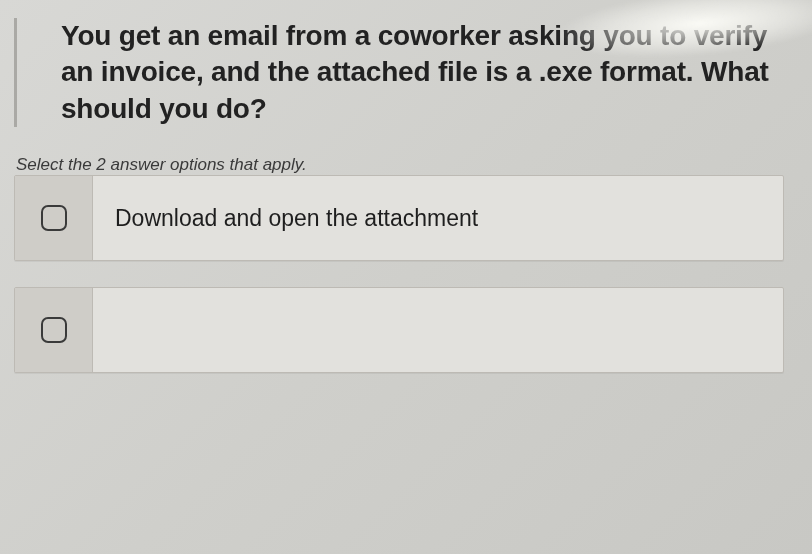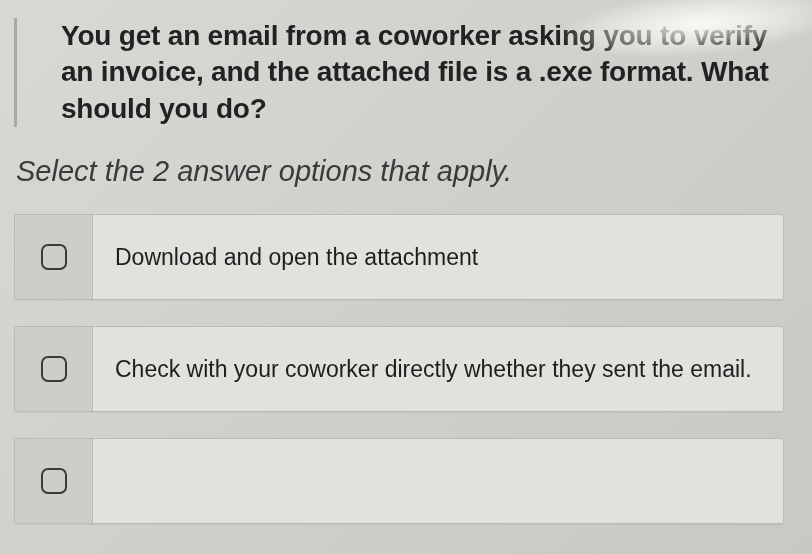--- a/index.html
+++ b/index.html
@@ -27,24 +27,23 @@
     margin-bottom: 28px;
   }
   .question-text {
     font-size: 28px;
     font-weight: 700;
     line-height: 1.3;
     color: #222;
     letter-spacing: -0.2px;
   }
   .instruction {
-    font-size: 29px;
+    font-size: 17px;
     font-style: italic;
     color: #3a3a3a;
-    margin-bottom: 26px;
     margin-left: 2px;
   }
   .options { display: flex; flex-direction: column; gap: 26px; }
   .option-row {
     display: flex;
     align-items: stretch;
     background: #e2e1dd;
     border: 1px solid #bdbab4;
     border-radius: 2px;
     min-height: 86px;
@@ -90,26 +89,20 @@
 
 <div class="options">
 
   <div class="option-row">
     <div class="checkbox-cell">
       <div class="checkbox"></div>
     </div>
     <div class="option-label">Download and open the attachment</div>
   </div>
 
-  <div class="option-row">
-    <div class="checkbox-cell">
-      <div class="checkbox"></div>
-    </div>
-    <div class="option-label">Check with your coworker directly whether they sent the email.</div>
-  </div>
 
   <div class="option-row">
     <div class="checkbox-cell">
       <div class="checkbox"></div>
     </div>
   </div>
 
 </div>
 
 </body></html>

